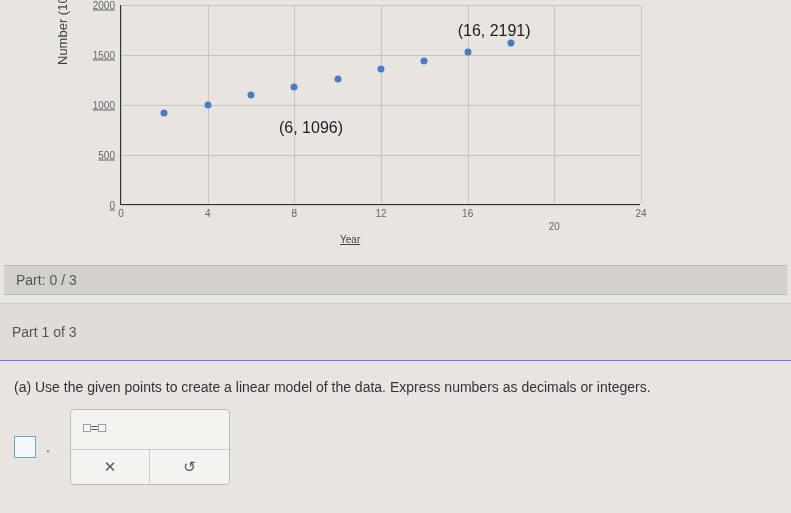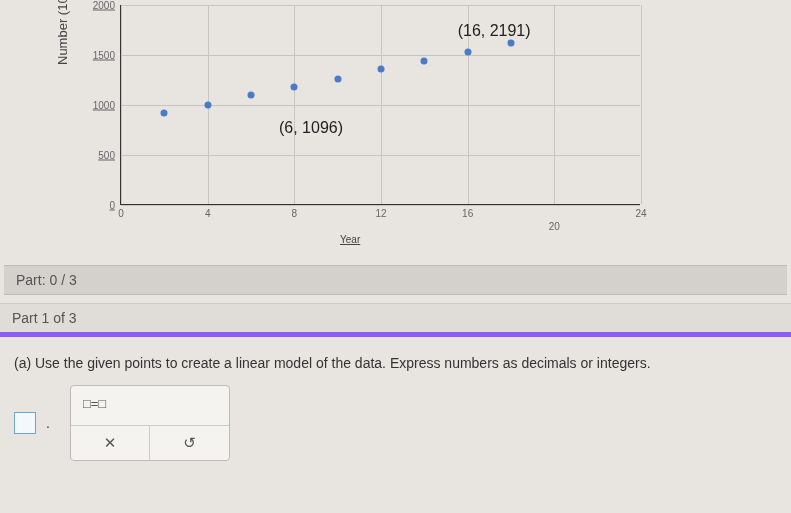--- a/index.html
+++ b/index.html
@@ -53,23 +53,23 @@
   .part-bar {
     background: #d4d0cc;
     padding: 6px 12px;
     margin: 8px 4px;
     border-top: 1px solid #bbb;
     border-bottom: 1px solid #bbb;
     color: #555;
   }
   .part-header {
     background: #e0dcd8;
-    padding: 6px 12px;
+    padding: 20px 12px;
     border-top: 1px solid #ccc;
-    border-bottom: 5px solid #8b5cf6;
+    border-bottom: 1px solid #8b5cf6;
     color: #555;
     margin-bottom: 18px;
   }
   .question { padding: 0 14px 8px 14px; }
   .q-row { margin-top: 14px; display:flex; align-items:center; gap:10px; }
   .answer-box {
     width: 22px; height: 22px;
     border: 1px solid #6fa3d4;
     background: #f3f8fc;
     display:inline-block;

